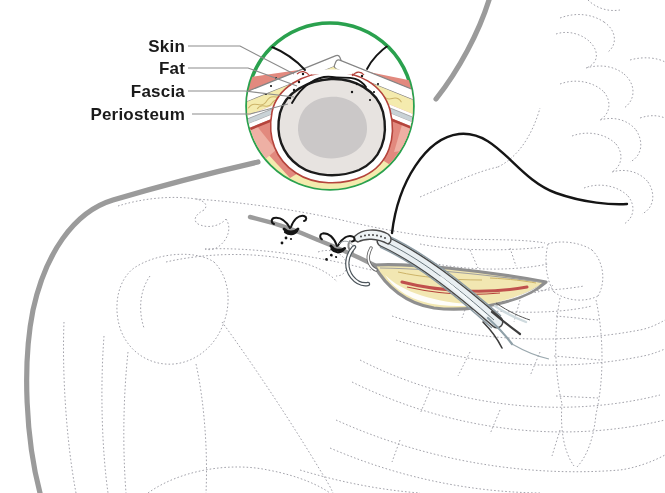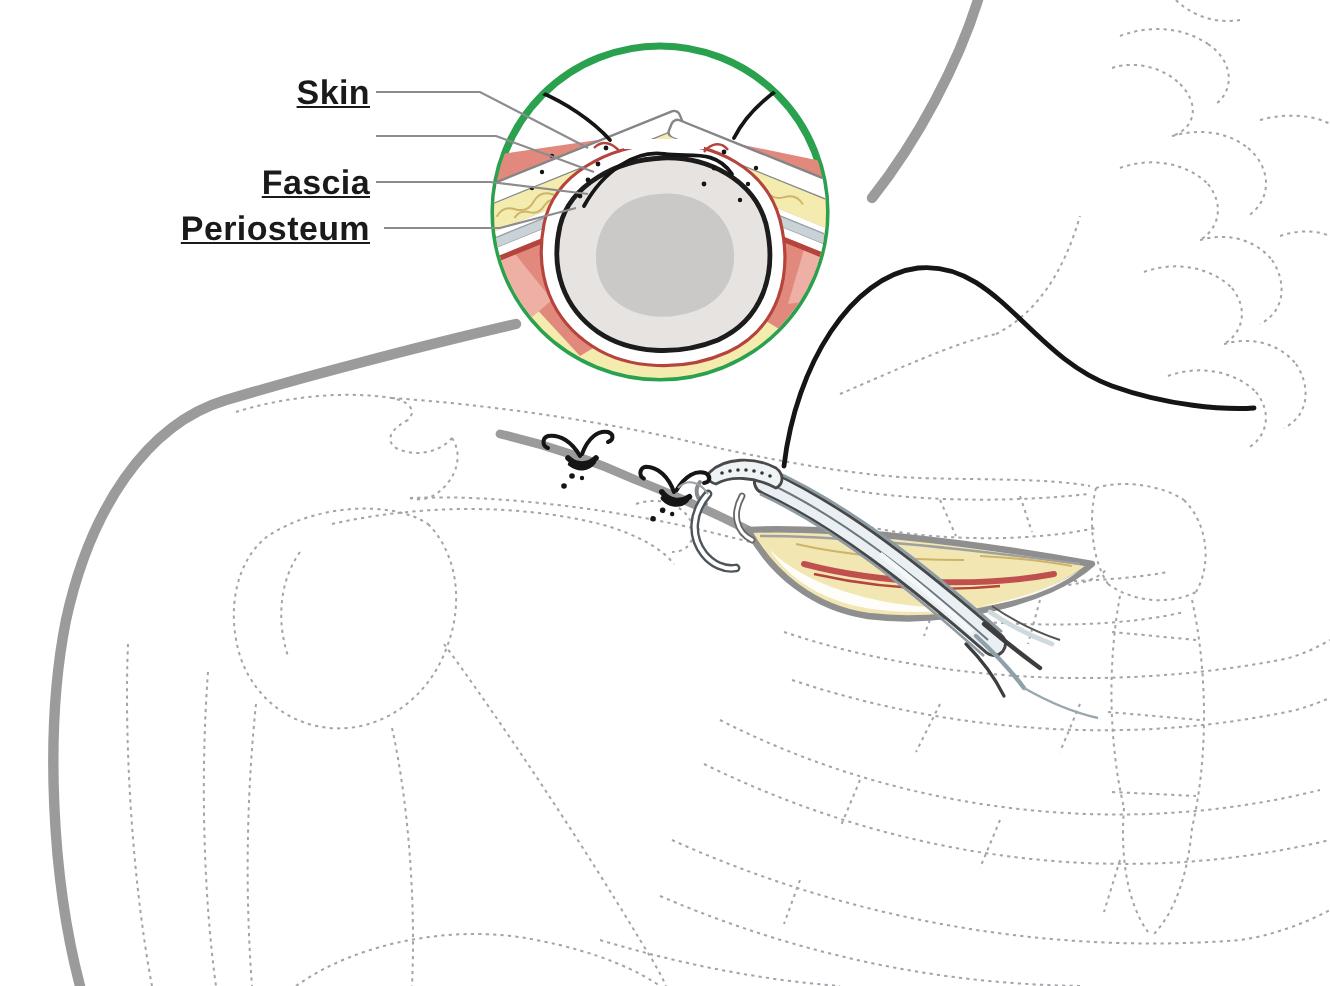--- a/index.html
+++ b/index.html
@@ -1,21 +1,21 @@
 <!DOCTYPE html>
 <html style="--inset-green: #2aa14e; --fat-yellow: #f4ebae; --fat-squiggle: #cdb469; --muscle-pink: #e2897e; --muscle-light: #eeb0a4; --periosteum-red: #b5443c; --wound-red: #c0504d; --wound-fat: #f2e7b2; --bone-outer: #e7e3e0; --bone-inner: #cbc8c8; --fascia-gray: #c9d2d6; --skin-outline: #858585; --thread-black: #151515; --contour-gray: #9b9b9b; --skeleton-gray: #a3a3ab; --instrument-light: #e9eff2; --instrument-dark: #474747; --leader-gray: #8c8c8c; --label-black: #1a1a1a; --logo-blue: #1c3ba0;"><head>
 <meta charset="utf-8">
 <style>
   html,body{margin:0;padding:0;background:#fff;}
   .stage{position:relative;width:665px;height:493px;background:#fff;overflow:hidden;
          font-family:"Liberation Sans",sans-serif;}
   .stage svg{position:absolute;left:0;top:0;}
   .tissue-label{position:absolute;left:18px;width:167px;text-align:right;
     font-weight:700;font-size:17px;line-height:18px;color:var(--label-black,#1a1a1a);
-    letter-spacing:.2px;text-decoration:underline;}
+    letter-spacing:.2px;}
   #lbl-skin{top:38px;} #lbl-fat{top:60px;} #lbl-fascia{top:83px;} #lbl-periosteum{top:106px;}
   .logo{position:absolute;left:565px;top:429px;font-weight:700;font-size:31px;
     letter-spacing:-1.5px;color:var(--logo-blue,#1c3ba0);}
   
   .sk{stroke:var(--skeleton-gray,#a3a3ab);stroke-width:1;fill:none;stroke-dasharray:1.6 2.1;stroke-linejoin:round;}
   .contour{stroke:var(--contour-gray,#9b9b9b);stroke-width:5.2;fill:none;stroke-linecap:round;}
   .incision{stroke:var(--contour-gray,#9b9b9b);stroke-width:4.4;fill:none;stroke-linecap:round;}
   .wound{fill:var(--wound-fat,#f2e7b2);stroke:#8f8f8f;stroke-width:3.2;stroke-linejoin:round;}
   .thread{stroke:var(--thread-black,#151515);stroke-width:2.4;fill:none;stroke-linecap:round;}
   .thread-thin{stroke:var(--thread-black,#151515);stroke-width:1.9;fill:none;stroke-linecap:round;}
@@ -268,17 +268,18 @@
 
   <g>
     <polyline class="leader" points="188,46 240,46 294,74"></polyline>
     <polyline class="leader" points="188,68 248,68 297,86"></polyline>
     <polyline class="leader" points="188,91 245,91 294,97"></polyline>
     <polyline class="leader" points="192,114 250,114 288,104"></polyline>
   </g>
 </svg>
 
 <div class="tissue-label" id="lbl-skin">Skin</div>
+<div class="tissue-label" id="lbl-fat">Fat</div>
 <div class="tissue-label" id="lbl-fascia">Fascia</div>
 <div class="tissue-label" id="lbl-periosteum">Periosteum</div>
 
 
 </div>
 
 </body></html>

